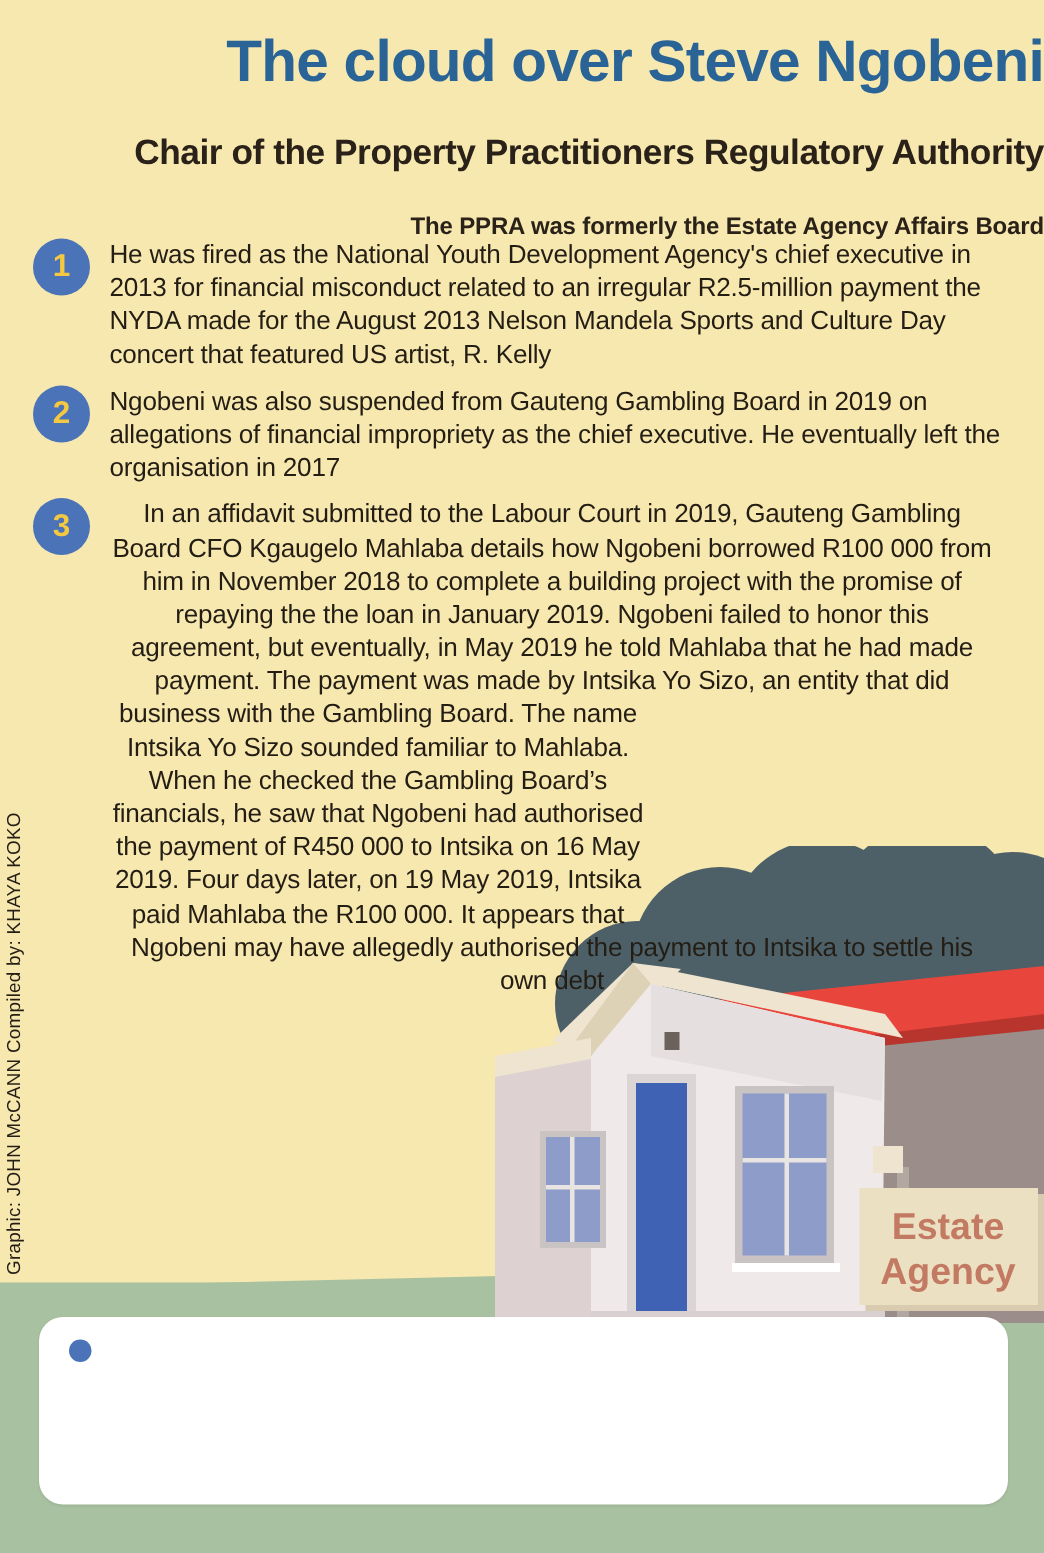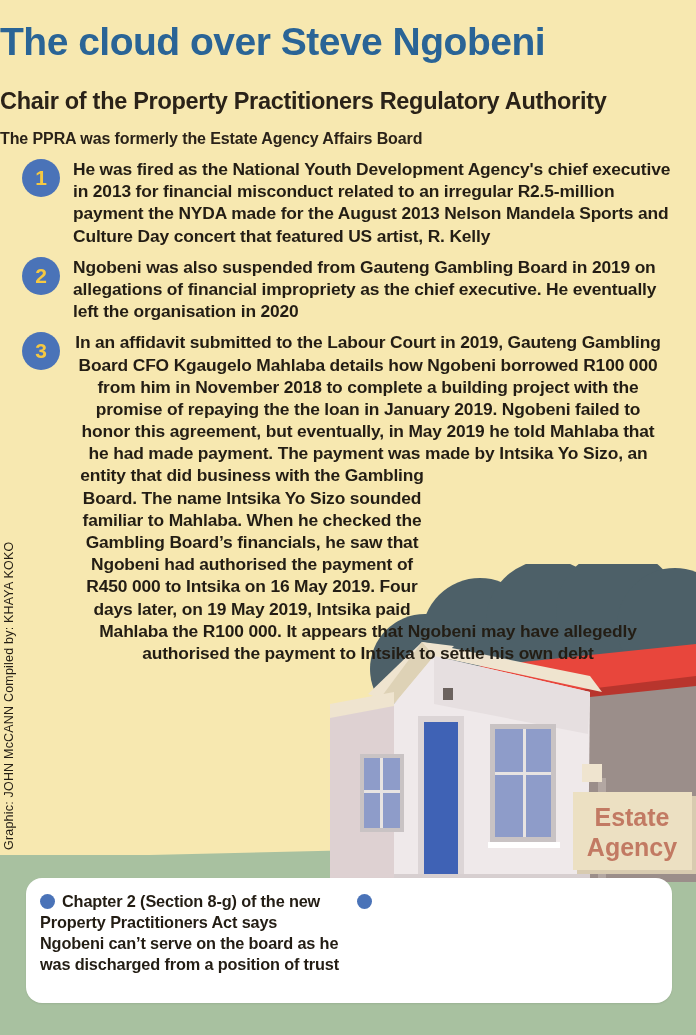--- a/index.html
+++ b/index.html
@@ -51,40 +51,40 @@
     width: 366px;
     height: 330px;
   }
   .scene svg { display: block; }
 
   
   .headline {
     position: absolute;
     left: 0; top: 22px;
     width: 696px;
-    text-align: left;
+    text-align: right;
   }
   .title-main {
     font-size: 39px;
     font-weight: bold;
     color: #2a6496;
     letter-spacing: -0.5px;
     line-height: 1.05;
     font-stretch: condensed;
   }
   .title-sub {
     margin-top: 26px;
     font-size: 23.5px;
     font-weight: bold;
     color: #2a2218;
     letter-spacing: -0.3px;
     line-height: 1.05;
   }
   .title-note {
-    margin-top: 16px;
+    margin-top: 29px;
     font-size: 16px;
     font-weight: bold;
     color: #2a2218;
     letter-spacing: -0.1px;
   }
 
   
   .points {
     position: absolute;
     left: 22px;
@@ -107,21 +107,21 @@
     font-size: 21px;
     font-weight: bold;
     display: flex;
     align-items: center;
     justify-content: center;
     margin-top: 1px;
   }
   .point-text {
     margin-left: 13px;
     font-size: 17.4px;
-    font-weight: bold;
+    font-weight: normal;
     color: #231d14;
     line-height: 1.275;
     letter-spacing: -0.15px;
   }
   .p1 .point-text { width: 600px; }
   .p2 .point-text { width: 600px; }
   .p3 .point-text { width: 590px; text-align: center; }
 
   
   .p3 .point-text {
@@ -260,37 +260,34 @@
 
   <div class="points">
 
     <div class="point p1">
       <div class="badge">1</div>
       <div class="point-text">He was fired as the National Youth Development Agency's chief executive in 2013 for financial misconduct related to an irregular R2.5-million payment the NYDA made for the August 2013 Nelson Mandela Sports and Culture Day concert that featured US artist, R. Kelly</div>
     </div>
 
     <div class="point p2">
       <div class="badge">2</div>
-      <div class="point-text">Ngobeni was also suspended from Gauteng Gambling Board in 2019 on allegations of financial impropriety as the chief executive. He eventually left the organisation in 2020</div>
+      <div class="point-text">Ngobeni was also suspended from Gauteng Gambling Board in 2019 on allegations of financial impropriety as the chief executive. He eventually left the organisation in 2017</div>
     </div>
 
     <div class="point p3">
       <div class="badge">3</div>
       <div class="point-text">
         <span class="float-guard"></span>
         <span>In an affidavit submitted to the Labour Court in 2019, Gauteng Gambling Board CFO Kgaugelo Mahlaba details how Ngobeni borrowed R100 000 from him in November 2018 to complete a building project with the promise of repaying the the loan in January 2019. Ngobeni failed to honor this agreement, but eventually, in May 2019 he told Mahlaba that he had made payment. The payment was made by Intsika Yo Sizo, an entity that did business with the Gambling Board. The name Intsika Yo Sizo sounded familiar to Mahlaba. When he checked the Gambling Board’s financials, he saw that Ngobeni had authorised the payment of R450 000 to Intsika on 16 May 2019. Four days later, on 19 May 2019, Intsika paid Mahlaba the R100 000. It appears that Ngobeni may have allegedly authorised the payment to Intsika to settle his own debt</span>
       </div>
     </div>
 
   </div>
 
   <div class="credit">Graphic: JOHN McCANN  Compiled by: KHAYA KOKO</div>
 
   <div class="footer-card">
-    <div class="footer-col left">
-      <span class="dot"></span><span>Chapter 2 (Section 8-g) of the new Property Practitioners Act says Ngobeni can’t serve on the board as he was discharged from a position of trust</span>
-    </div>
     <div class="footer-col right">
       <span class="dot"></span>
     </div>
   </div>
 
 </div>
 
 </body></html>

